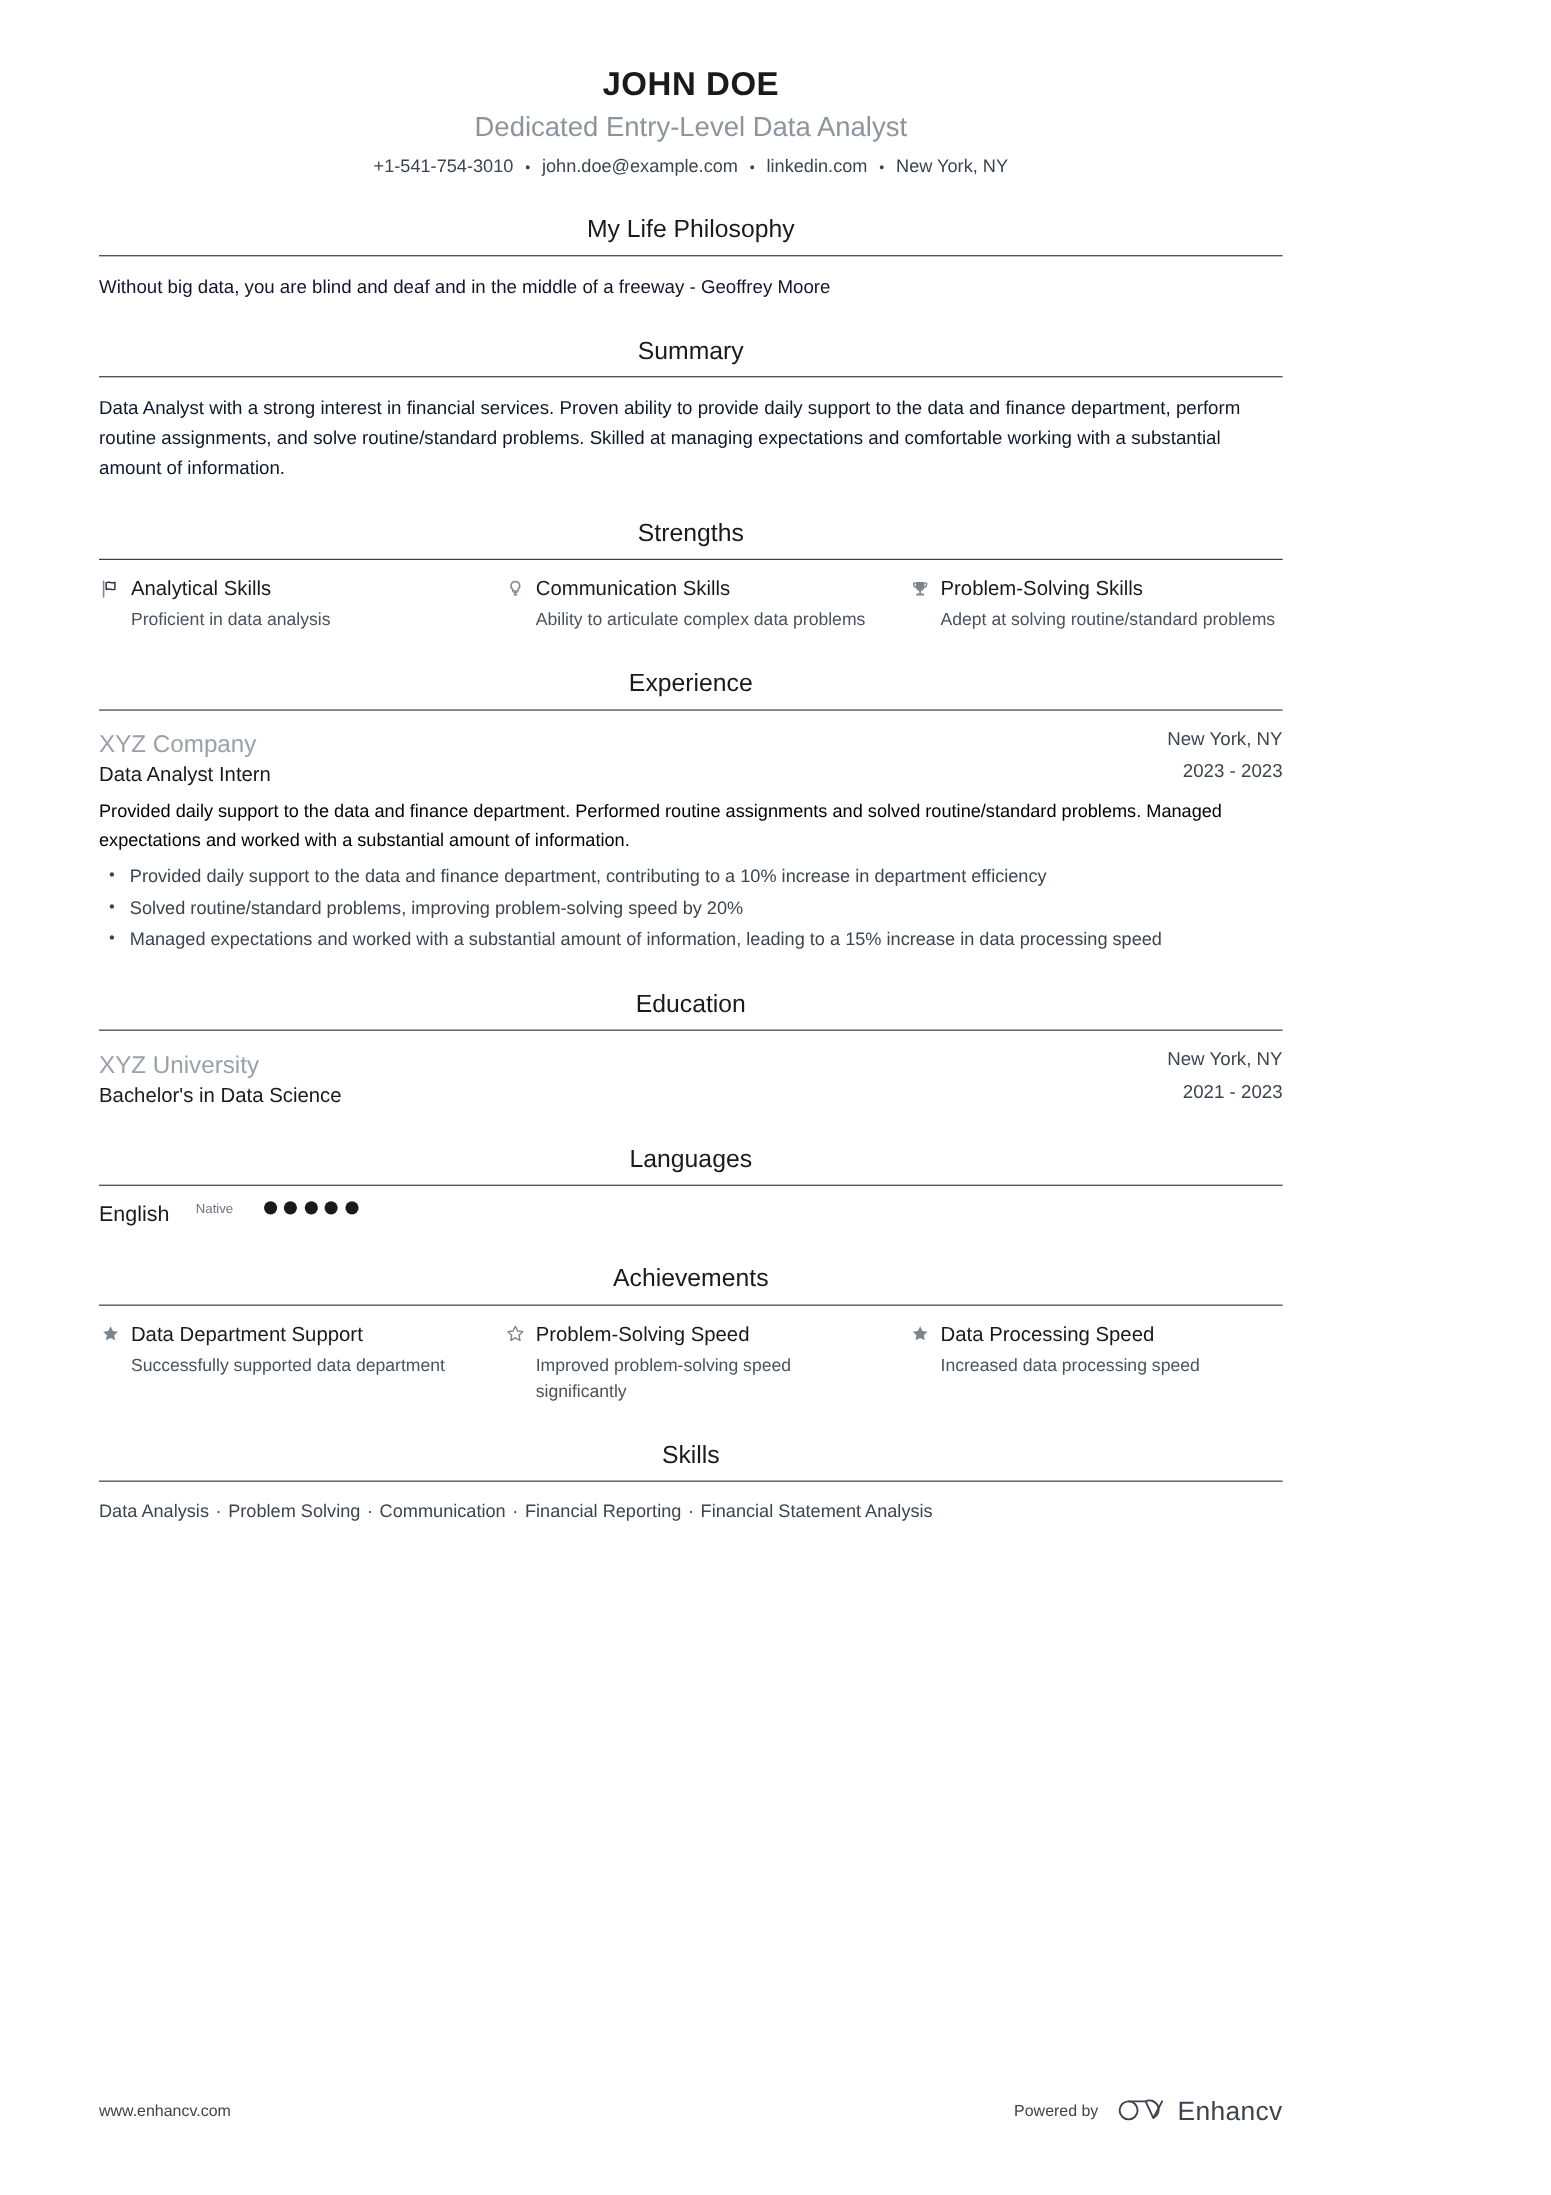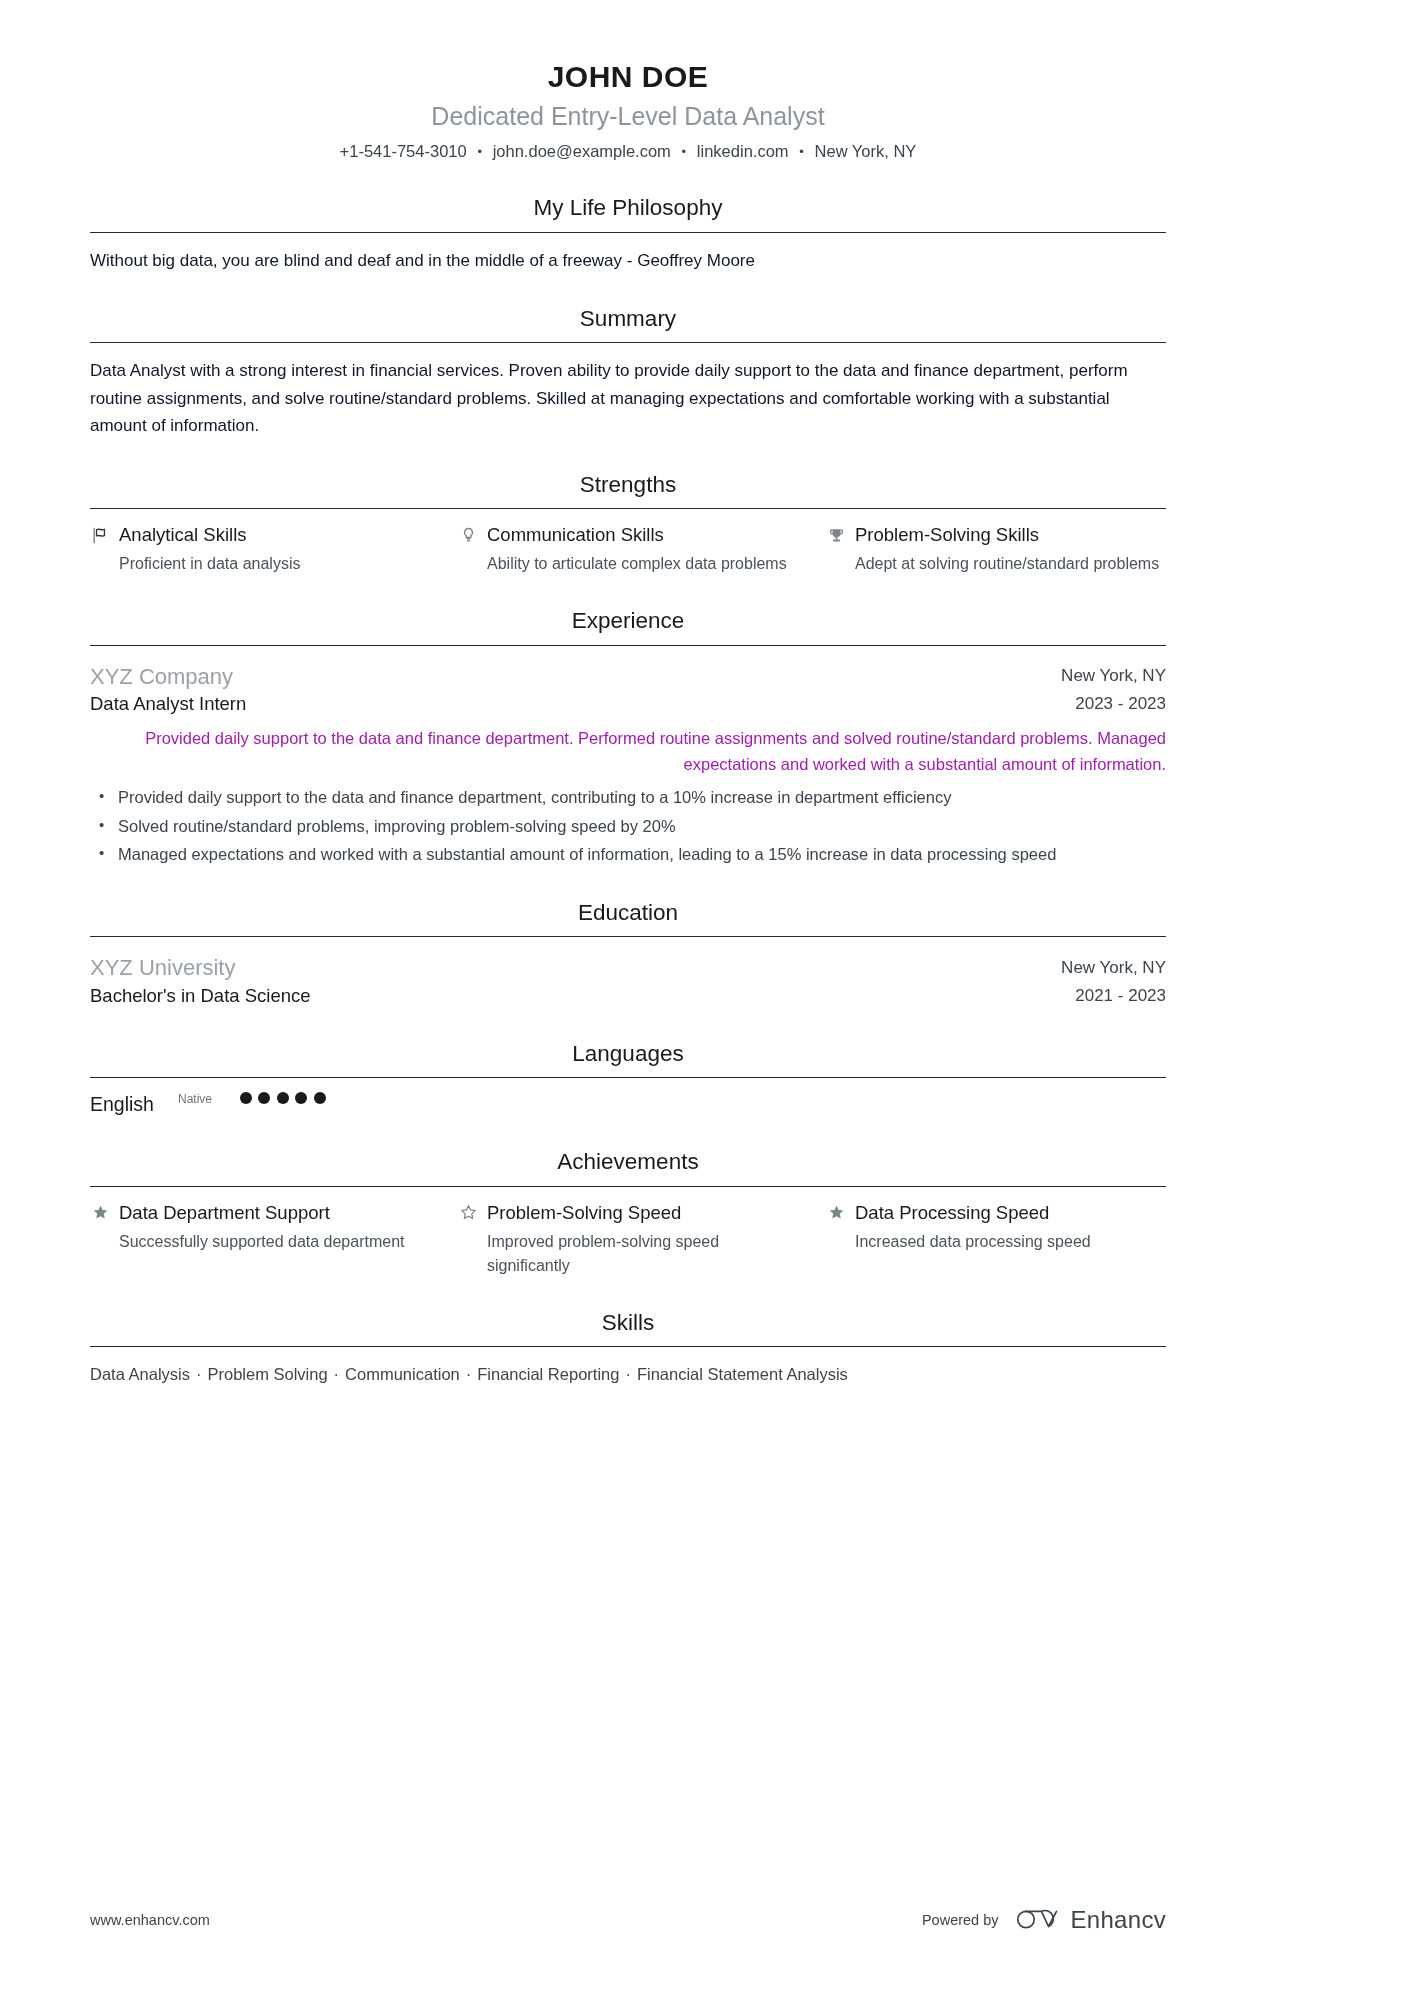--- a/index.html
+++ b/index.html
@@ -115,21 +115,21 @@
     line-height: 1.5;
     margin-top: 5px;
     padding-left: 29px;
   }
 
   
   .entry { margin-top: 2px; }
   .entry-row {
     display: flex;
     justify-content: space-between;
-    align-items: center;
+    align-items: flex-start;
     gap: 20px;
   }
   .entry-org {
     font-size: 22px;
     font-weight: 400;
     color: #9aa1a8;
     line-height: 1.35;
   }
   .entry-loc {
     font-size: 17px;
@@ -141,24 +141,23 @@
     color: #1a1a1a;
     line-height: 1.4;
   }
   .entry-dates {
     font-size: 17px;
     color: #3c444d;
     white-space: nowrap;
   }
   .entry-summary {
     font-size: 16.5px;
-    color: #a21caf;
+    color: #000000;
     line-height: 1.58;
     margin-top: 8px;
-    text-align: right;
   }
   ul.bullets {
     list-style: none;
     margin-top: 8px;
   }
   ul.bullets li {
     position: relative;
     padding-left: 28px;
     font-size: 16.5px;
     color: #3c444d;

